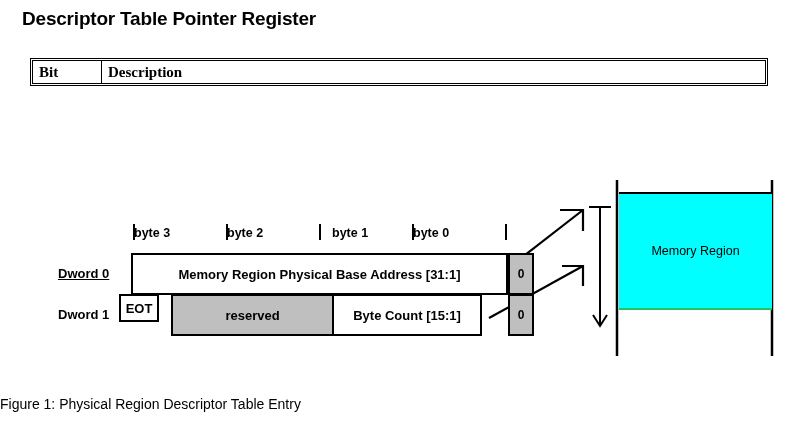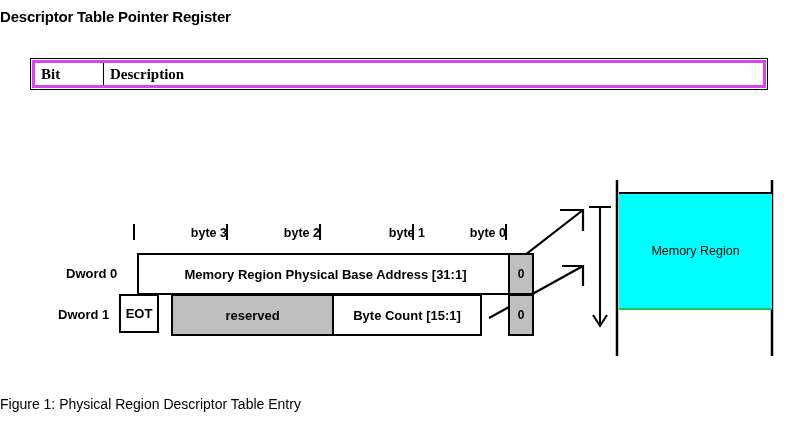--- a/index.html
+++ b/index.html
@@ -12,44 +12,44 @@
     height: 436px;
     position: relative;
     overflow: hidden;
     font-family: "Liberation Sans", sans-serif;
     color: #000000;
   }
 
   
   #page-title {
     position: absolute;
-    left: 0;
+    left: 22px;
     top: 8px;
     font-family: "Liberation Sans", sans-serif;
     font-weight: bold;
-    font-size: 15px;
+    font-size: 19px;
     letter-spacing: -0.2px;
     white-space: nowrap;
   }
 
   
   #bit-table-wrap {
     position: absolute;
     left: 30px;
     top: 58px;
     width: 738px;
     border: 1px solid #000;
     padding: 1px;
     box-sizing: border-box;
     background: #fff;
   }
   #bit-table {
     width: 100%;
     border-collapse: collapse;
-    border: 3px solid #d946ef;
+    border: 1px solid #d946ef;
     font-family: "Liberation Serif", serif;
     font-size: 15px;
     background: #fff;
   }
   #bit-table td, #bit-table th {
     border: 1px solid #000;
     padding: 1px 6px;
     text-align: left;
     vertical-align: middle;
     height: 20px;
@@ -75,31 +75,31 @@
   #figure svg { display: block; }
 
   
   .dword-label {
     position: absolute;
     font-family: "Liberation Sans", sans-serif;
     font-weight: bold;
     font-size: 13px;
     white-space: nowrap;
   }
-  #dword0-label { left: 66px; top: 266px; }
+  #dword0-label { left: 58px; top: 266px; text-decoration: underline; }
   #dword1-label { left: 58px; top: 307px; text-align: right; }
 
   
   .byte-label {
     position: absolute;
     top: 226px;
     font-family: "Liberation Sans", sans-serif;
     font-weight: bold;
     font-size: 12.5px;
-    text-align: right;
+    text-align: left;
     white-space: nowrap;
   }
 
   
   .cell {
     position: absolute;
     box-sizing: border-box;
     border: 2px solid #000;
     font-family: "Liberation Sans", sans-serif;
     font-weight: bold;
@@ -195,23 +195,23 @@
 </div>
 
 <div class="dword-label" id="dword0-label">Dword 0</div>
 <div class="dword-label" id="dword1-label">Dword 1</div>
 
 <div class="byte-label" style="left:134px; width:93px;">byte 3</div>
 <div class="byte-label" style="left:227px; width:93px;">byte 2</div>
 <div class="byte-label" style="left:332px; width:93px;">byte 1</div>
 <div class="byte-label" style="left:413px; width:93px;">byte 0</div>
 
-<div class="cell" style="left:137px; top:253px; width:377px; height:42px;">Memory Region Physical Base Address [31:1]</div>
+<div class="cell" style="left:131px; top:253px; width:377px; height:42px;">Memory Region Physical Base Address [31:1]</div>
 <div class="cell gray zero" style="left:508px; top:253px; width:26px; height:42px;">0</div>
 
-<div class="cell" style="left:119px; top:294px; width:40px; height:39px;text-align:center;">EOT</div>
+<div class="cell" style="left:119px; top:294px; width:40px; height:28px;text-align:center;">EOT</div>
 <div class="cell gray" style="left:171px; top:294px; width:163px; height:42px;">reserved</div>
 <div class="cell" style="left:332px; top:294px; width:150px; height:42px;">Byte Count [15:1]</div>
 <div class="cell gray zero" style="left:508px; top:294px; width:26px; height:42px;">0</div>
 
 <div id="memory-region">Memory Region</div>
 
 <div id="figure-caption">Figure 1: Physical Region Descriptor Table Entry</div>
 
 </body></html>

